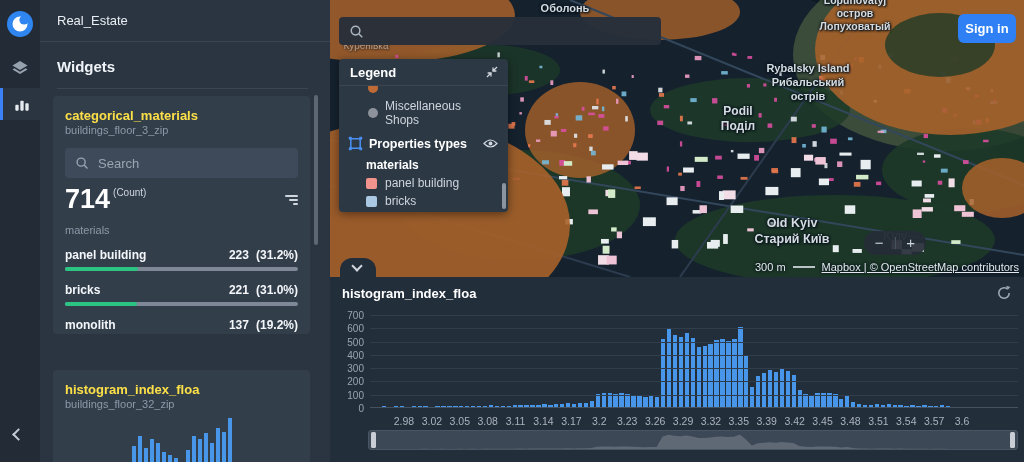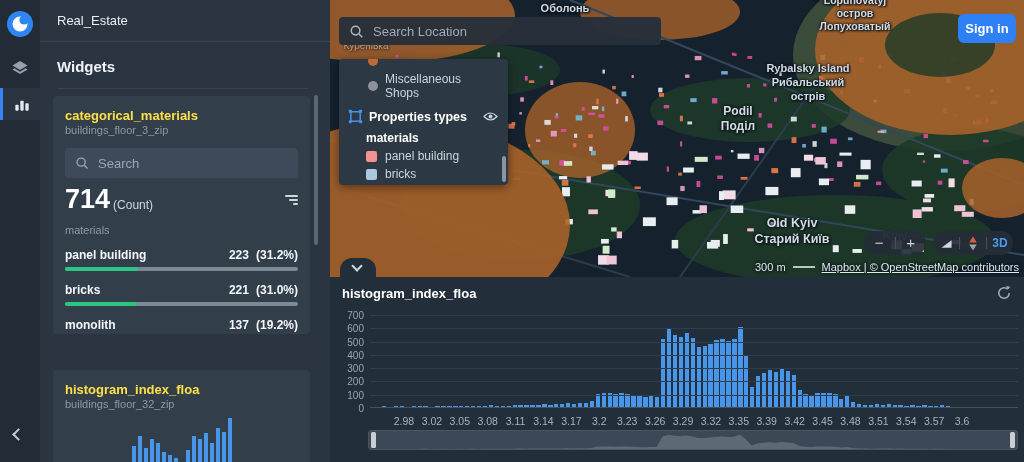--- a/index.html
+++ b/index.html
@@ -26,21 +26,21 @@
   .card1 { top:96px; height:238px; }
   .card2 { top:370px; height:120px; }
   .card-title { font-size:13px; font-weight:bold; color:#fde047; line-height:15px; }
   .card-sub { font-size:11px; color:#8d99a7; margin-top:1px; }
   .search-box { margin-top:12px; height:30px; background:#3e4a59; border-radius:4px;
     display:flex; align-items:center; gap:9px; padding:0 10px; }
   .search-box input { flex:1; background:transparent; border:none; outline:none; color:#dfe5ec; font-size:13px; font-family:inherit; }
   .search-box input::placeholder { color:#9aa6b4; }
   .count-row { margin-top:8px; display:flex; align-items:flex-start; }
   .count-num { font-size:27px; font-weight:bold; color:#ffffff; line-height:26px; }
-  .count-sup { font-size:12px; color:#cdd5de; margin-left:3px; margin-top:12px; }
+  .count-sup { font-size:10px; color:#cdd5de; margin-left:3px; margin-top:1px; }
   .sort-icon { margin-left:auto; margin-top:9px; display:flex; flex-direction:column; align-items:flex-end; gap:2px; cursor:pointer; }
   .sort-icon i { display:block; height:2px; background:#cfd6de; border-radius:1px; }
   .field-label { margin-top:12px; font-size:11px; color:#8d99a7; }
   .mat-row { margin-top:12px; }
   .mat-line { display:flex; justify-content:space-between; font-size:12px; font-weight:bold; color:#f4f7fa; line-height:14px; }
   .mat-value b { font-weight:bold; }
   .mat-value .pct { margin-left:7px; }
   .mat-track { margin-top:5px; height:4px; background:#7e8897; border-radius:2px; position:relative; }
   .mat-fill { position:absolute; left:0; top:0; height:4px; border-radius:2px; }
   .mini-chart { position:absolute; left:0; right:0; top:48px; height:44px;
@@ -466,26 +466,31 @@
 Старий Київ</div>
         <div class="map-label" style="left: 565px; top: 228px; font-size: 13px; opacity: 0.5; font-weight: normal;">Kyiv</div>
         <div class="map-label" style="left: 36px; top: 40px; font-size: 10px; opacity: 0.5; font-weight: normal;">Куренівка</div>
       </div>
 
     <div class="searchbar">
       <svg width="15" height="15" viewBox="0 0 16 16">
         <circle cx="7" cy="7" r="4.6" fill="none" stroke="#aab5c1" stroke-width="1.6"></circle>
         <line x1="10.6" y1="10.6" x2="14.2" y2="14.2" stroke="#aab5c1" stroke-width="1.6"></line>
       </svg>
-      <input type="text" placeholder="Search Location" style="">
     </div>
 
     <button class="signin">Sign in</button>
 
     <div class="legend">
+      <div class="legend-head">
+        <b>Legend</b>
+        <svg width="12" height="12" viewBox="0 0 12 12">
+          <path d="M11 1 L7 5 M7 1.6 v3.4 h3.4 M1 11 L5 7 M5 10.4 v-3.4 h-3.4" stroke="#cfd6de" stroke-width="1.3" fill="none"></path>
+        </svg>
+      </div>
       <div class="legend-body">
         <div id="legend-poi">
             <div class="lg-row clipped">
               <span class="lg-dot" style="background: rgb(192, 106, 53);"></span>
               <span></span>
             </div>
             <div class="lg-row">
               <span class="lg-dot" style="background: rgb(141, 146, 155);"></span>
               <span>Miscellaneous Shops</span>
             </div>
@@ -517,36 +522,20 @@
             <div class="lg-swatch-row"></div>
           </div>
         <div class="legend-scrollthumb"></div>
       </div>
     </div>
 
     <div class="ctrl-group ctrl-g1">
       <div class="ctrl-btn">−</div>
       <div class="ctrl-sep"></div>
       <div class="ctrl-btn">+</div>
-    </div>
-    <div class="ctrl-group ctrl-g2">
-      <div class="ctrl-btn">
-        <svg width="13" height="11" viewBox="0 0 14 12">
-            <path d="M1.5 10.5 H12.5 V2.5 Z" fill="#cfd6de"></path>
-          </svg>
-      </div>
-      <div class="ctrl-sep"></div>
-      <div class="ctrl-btn">
-        <svg width="10" height="15" viewBox="0 0 10 16">
-          <polygon points="5,0.5 9,7 1,7" fill="#e25c43"></polygon>
-          <polygon points="1,9 9,9 5,15.5" fill="#99a3ad"></polygon>
-        </svg>
-      </div>
-      <div class="ctrl-sep"></div>
-      <div class="ctrl-btn ctrl-3d">3D</div>
     </div>
 
     <div class="scale-attrib">
       <span>300 m</span>
       <span class="scale-line"></span>
       <span class="attrib-link">Mapbox | © OpenStreetMap contributors</span>
     </div>
 
     <div class="collapse-tab">
         <i></i>

